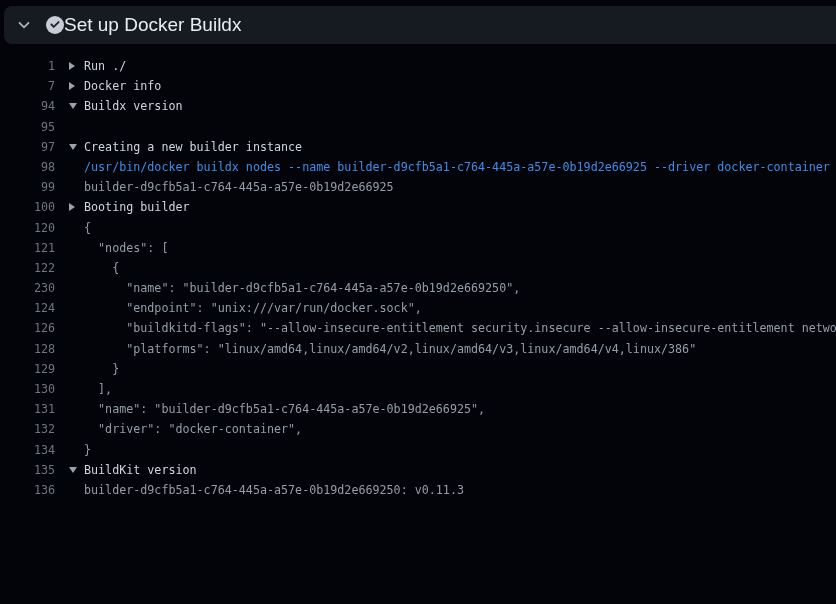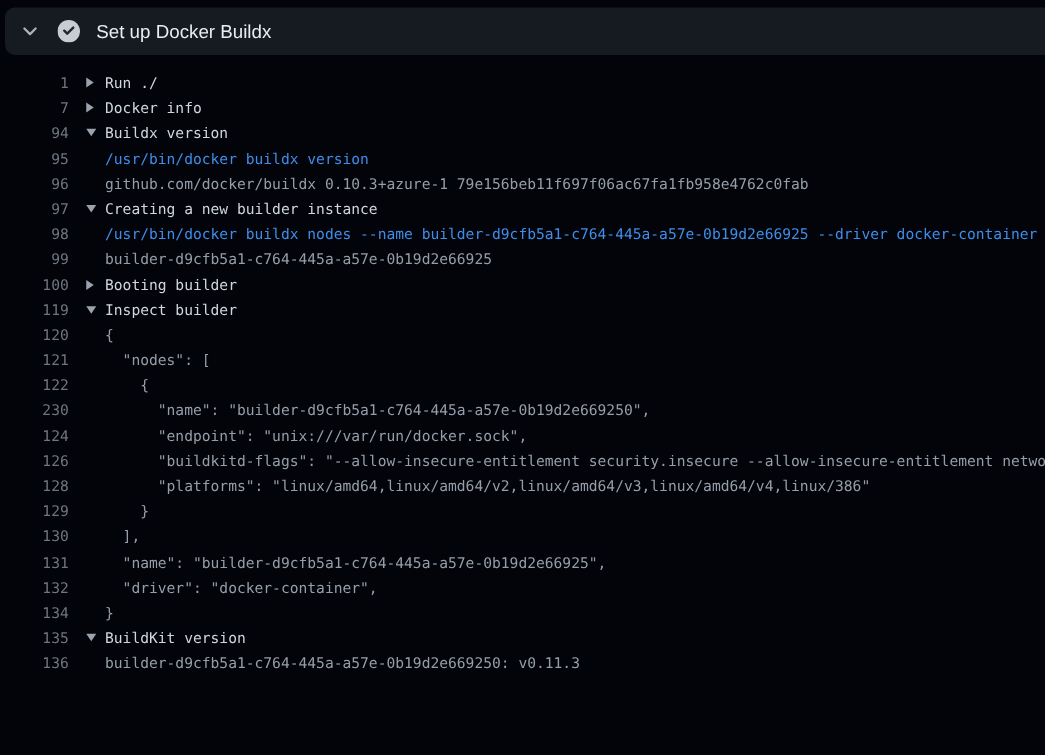--- a/index.html
+++ b/index.html
@@ -11,23 +11,22 @@
   .step-header{
     position:absolute;top:6px;left:4px;right:0;height:38px;
     background:var(--header_bg,#161b22);
     border-radius:8px 0 0 8px;
     display:flex;align-items:center;padding-left:8px;box-sizing:border-box;
     cursor:pointer;
   }
   .chevron{width:24px;height:24px;display:flex;align-items:center;justify-content:center;flex:none}
   .status{margin-left:10px;display:flex;flex:none}
   .title{
-    margin-left:13px;
     font-family:"Liberation Sans",sans-serif;
-    font-size:15px;font-weight:400;
+    font-size:19px;font-weight:400;
     color:var(--title,#e6edf3);
   }
   .log{
     position:absolute;top:44px;left:0;right:0;bottom:0;
     padding-top:12px;
     font-size:11.7px;line-height:20.2px;
     overflow:hidden;
   }
   .row{display:flex;white-space:pre;height:20.2px;overflow:hidden;align-items:center}
   .num{
@@ -64,27 +63,25 @@
         <path d="M11.2 5.4 6.9 9.7 4.8 7.6" fill="none" stroke="var(--check_mark,#22272e)" stroke-width="1.7" stroke-linecap="round" stroke-linejoin="round"></path>
       </svg>
     </span>
     <span class="title">Set up Docker Buildx</span>
   </header>
 
   <div class="log" id="log-lines">
       <div class="row"><span class="num">1</span><span class="gut"><span class="tri-r"></span></span><span class="txt group">Run ./</span></div>
       <div class="row"><span class="num">7</span><span class="gut"><span class="tri-r"></span></span><span class="txt group">Docker info</span></div>
       <div class="row"><span class="num">94</span><span class="gut"><span class="tri-d"></span></span><span class="txt group">Buildx version</span></div>
-      <div class="row"><span class="num">95</span><span class="gut"></span><span class="txt command">/usr/bin/docker buildx version</span></div>
-      <div class="row"><span class="num">96</span><span class="gut"></span><span class="txt output">github.com/docker/buildx 0.10.3+azure-1 79e156beb11f697f06ac67fa1fb958e4762c0fab</span></div>
+      <div class="row"><span class="num">95</span><span class="gut"></span></div>
       <div class="row"><span class="num">97</span><span class="gut"><span class="tri-d"></span></span><span class="txt group">Creating a new builder instance</span></div>
       <div class="row"><span class="num">98</span><span class="gut"></span><span class="txt command">/usr/bin/docker buildx nodes --name builder-d9cfb5a1-c764-445a-a57e-0b19d2e66925 --driver docker-container</span></div>
       <div class="row"><span class="num">99</span><span class="gut"></span><span class="txt output">builder-d9cfb5a1-c764-445a-a57e-0b19d2e66925</span></div>
       <div class="row"><span class="num">100</span><span class="gut"><span class="tri-r"></span></span><span class="txt group">Booting builder</span></div>
-      <div class="row"><span class="num">119</span><span class="gut"><span class="tri-d"></span></span><span class="txt group">Inspect builder</span></div>
       <div class="row"><span class="num">120</span><span class="gut"></span><span class="txt output">{</span></div>
       <div class="row"><span class="num">121</span><span class="gut"></span><span class="txt output">  "nodes": [</span></div>
       <div class="row"><span class="num">122</span><span class="gut"></span><span class="txt output">    {</span></div>
       <div class="row"><span class="num">230</span><span class="gut"></span><span class="txt output">      "name": "builder-d9cfb5a1-c764-445a-a57e-0b19d2e669250",</span></div>
       <div class="row"><span class="num">124</span><span class="gut"></span><span class="txt output">      "endpoint": "unix:///var/run/docker.sock",</span></div>
       <div class="row"><span class="num">126</span><span class="gut"></span><span class="txt output">      "buildkitd-flags": "--allow-insecure-entitlement security.insecure --allow-insecure-entitlement network.host",</span></div>
       <div class="row"><span class="num">128</span><span class="gut"></span><span class="txt output">      "platforms": "linux/amd64,linux/amd64/v2,linux/amd64/v3,linux/amd64/v4,linux/386"</span></div>
       <div class="row"><span class="num">129</span><span class="gut"></span><span class="txt output">    }</span></div>
       <div class="row"><span class="num">130</span><span class="gut"></span><span class="txt output">  ],</span></div>
       <div class="row"><span class="num">131</span><span class="gut"></span><span class="txt output">  "name": "builder-d9cfb5a1-c764-445a-a57e-0b19d2e66925",</span></div>

